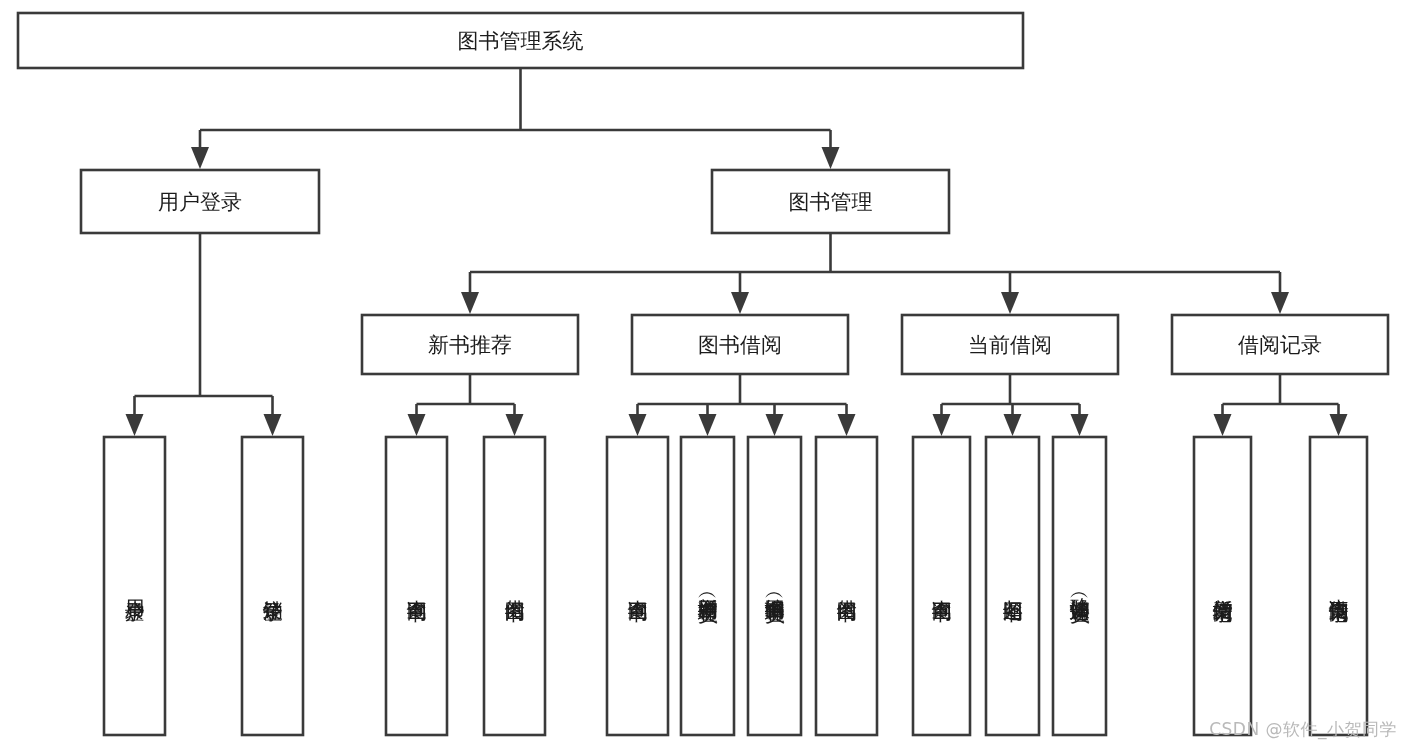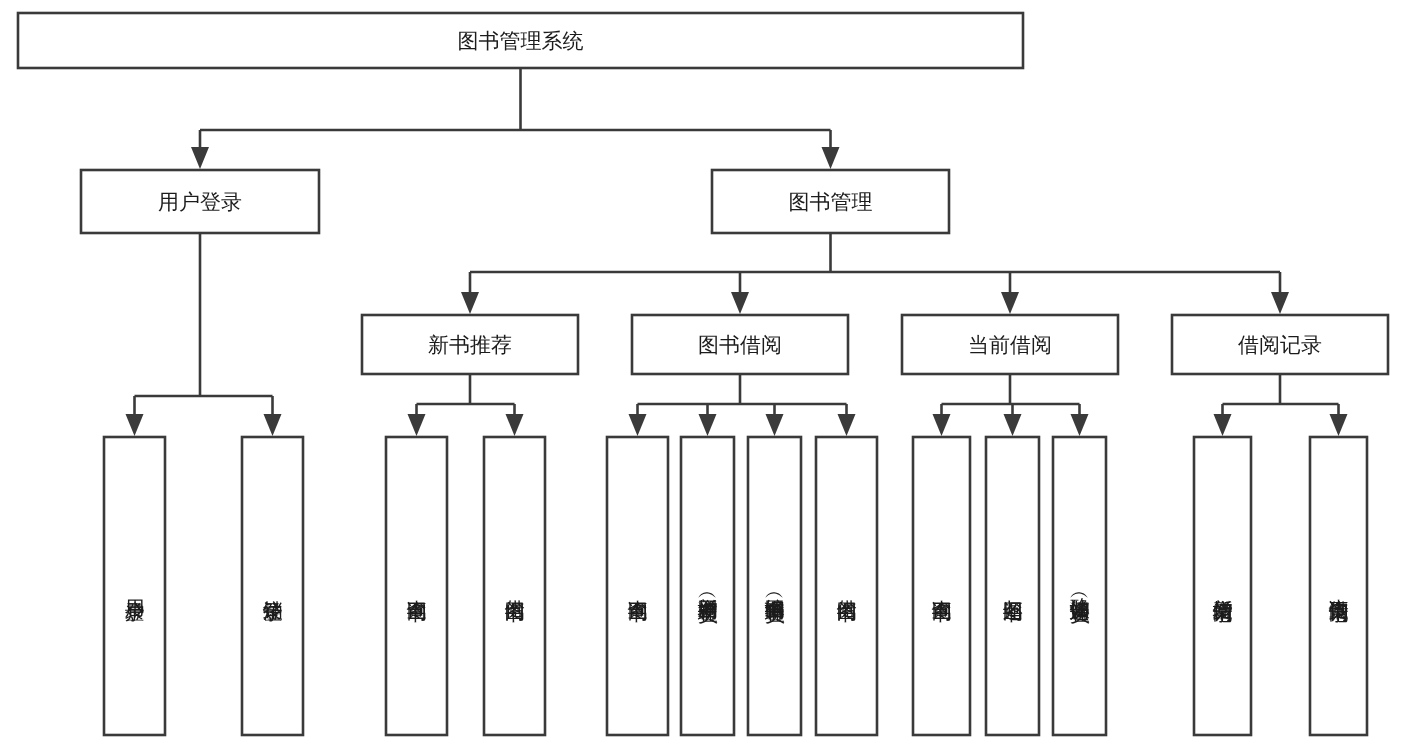--- a/index.html
+++ b/index.html
@@ -176,13 +176,14 @@
       <div class="vlabel" style="left: 681px; top: 437px; width: 53px; height: 298px;">新增图书（管理员）</div>
       <div class="vlabel" style="left: 748px; top: 437px; width: 53px; height: 298px;">编辑图书（管理员）</div>
       <div class="vlabel" style="left: 816px; top: 437px; width: 61px; height: 298px;">借阅图书</div>
       <div class="vlabel" style="left: 913px; top: 437px; width: 57px; height: 298px;">查询图书</div>
       <div class="vlabel" style="left: 986px; top: 437px; width: 53px; height: 298px;">归还图书</div>
       <div class="vlabel" style="left: 1053px; top: 437px; width: 53px; height: 298px;">确认归还（管理员）</div>
       <div class="vlabel" style="left: 1194px; top: 437px; width: 57px; height: 298px;">新增借阅记录</div>
       <div class="vlabel" style="left: 1310px; top: 437px; width: 57px; height: 298px;">查询借阅记录</div>
     </div>
 
+  <div id="watermark">CSDN @软件_小贺同学</div>
 </div>
 
 </body></html>

